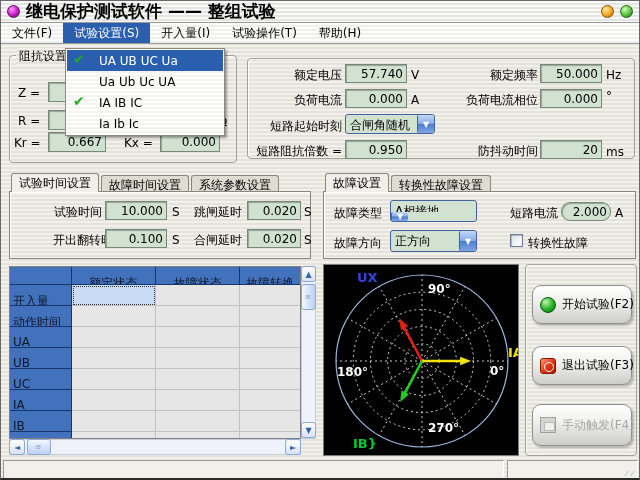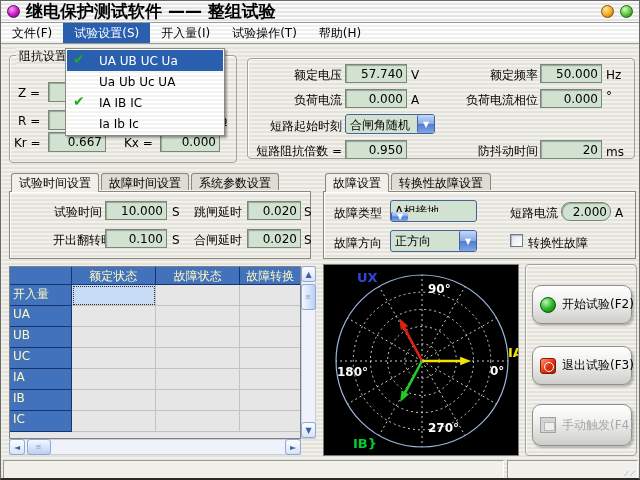--- a/index.html
+++ b/index.html
@@ -46,34 +46,34 @@
     background:linear-gradient(180deg,#c4d8fb,#86abe8 48%,#4f7dce 52%,#7fa6e6); border-left:1px solid #46629e;
     border-radius:2px; color:#fff; font-size:8px; }
   
   .dropdown { position:absolute; left:64px; top:47px; width:160px; border:1px solid #8a8a84;
     background:repeating-linear-gradient(180deg,#ffffff 0px,#ffffff 2px,#f3f3f1 2px,#f3f3f1 4px);
     box-shadow:2px 2px 2px rgba(0,0,0,.35); z-index:60; padding:1px; }
   .dd-item { position:relative; height:21px; display:flex; align-items:center; padding-left:32px; white-space:nowrap; }
   .dd-item.hl { background:#2a5fb0; color:#fff; }
   .dd-check { position:absolute; left:6px; top:1px; color:#1faa1f; font-weight:bold; font-size:14px; }
   
-  .tabstrip { position:absolute; display:flex; gap:2px; align-items:flex-start; height:19px; }
+  .tabstrip { position:absolute; display:flex; gap:2px; align-items:flex-end; height:19px; }
   .tab { border:1px solid #8a887e; border-bottom:none; border-radius:3px 3px 0 0; padding:1px 7px 2px;
     background:#dedcd3; height:17px; white-space:nowrap; }
   .tab.active { background:#f0efe9; height:19px; position:relative; z-index:2; }
   .tabbody { position:absolute; border:1px solid #8a887e; box-shadow:inset 1px 1px 0 #fff; }
   
   .checkbox { position:absolute; width:13px; height:13px; background:linear-gradient(135deg,#dfe5ee,#ffffff);
     border:1px solid #6b7b94; box-shadow:inset 1px 1px 1px rgba(0,0,0,.25); }
   
   .tblwrap { position:absolute; left:8px; top:265px; width:292px; height:173px; overflow:hidden;
     border:1px solid #808080; background:#e6e6e6; }
   .trow { display:flex; }
-  .th, .rowhdr { background:#4272bc; color:#fef9c3; border-right:1px solid #16356e; border-bottom:1px solid #16356e;
-    padding:1px 3px; overflow:hidden; white-space:nowrap; }
+  .th, .rowhdr { background:#4272bc; color:#0f172a; border-right:1px solid #16356e; border-bottom:1px solid #16356e;
+    padding:8px 3px; overflow:hidden; white-space:nowrap;text-decoration:underline; }
   .th { text-align:center; }
   .cell { background:#e6e6e6; border-right:1px solid #c2c2c2; border-bottom:1px solid #c2c2c2; }
   .cell.sel { background:#c8dcf5; outline:1px dotted #333; outline-offset:-2px; }
   .c0 { width:62px; } .c1 { width:85px; } .c2 { width:85px; } .c3 { width:60px; border-right:none; }
   .hrow { height:18px; } .brow { height:21px; }
   
   .sb-btn { position:absolute; background:linear-gradient(180deg,#fdfdfd,#d9e2f6); border:1px solid #8ca8d8;
     border-radius:3px; color:#3a62a8; font-size:8px; display:flex; align-items:center; justify-content:center; }
   .sb-track-v { position:absolute; left:300px; top:265px; width:15px; height:173px; background:#eff2fa; border:1px solid #c6cede; }
   .sb-thumb-v { position:absolute; left:300px; top:283px; width:15px; height:26px;
@@ -229,20 +229,26 @@
   <div class="tblwrap">
     <div class="trow hrow">
       <div class="th c0"></div>
       <div class="th c1">额定状态</div>
       <div class="th c2">故障状态</div>
       <div class="th c3">故障转换</div>
     </div>
     <div class="trow brow">
       <div class="rowhdr c0">开入量</div>
       <div class="cell sel c1"></div>
+      <div class="cell c2"></div>
+      <div class="cell c3"></div>
+    </div>
+    <div class="trow brow">
+      <div class="rowhdr c0">动作时间</div>
+      <div class="cell c1"></div>
       <div class="cell c2"></div>
       <div class="cell c3"></div>
     </div>
     <div class="trow brow">
       <div class="rowhdr c0">UA</div>
       <div class="cell c1"></div>
       <div class="cell c2"></div>
       <div class="cell c3"></div>
     </div>
     <div class="trow brow">

